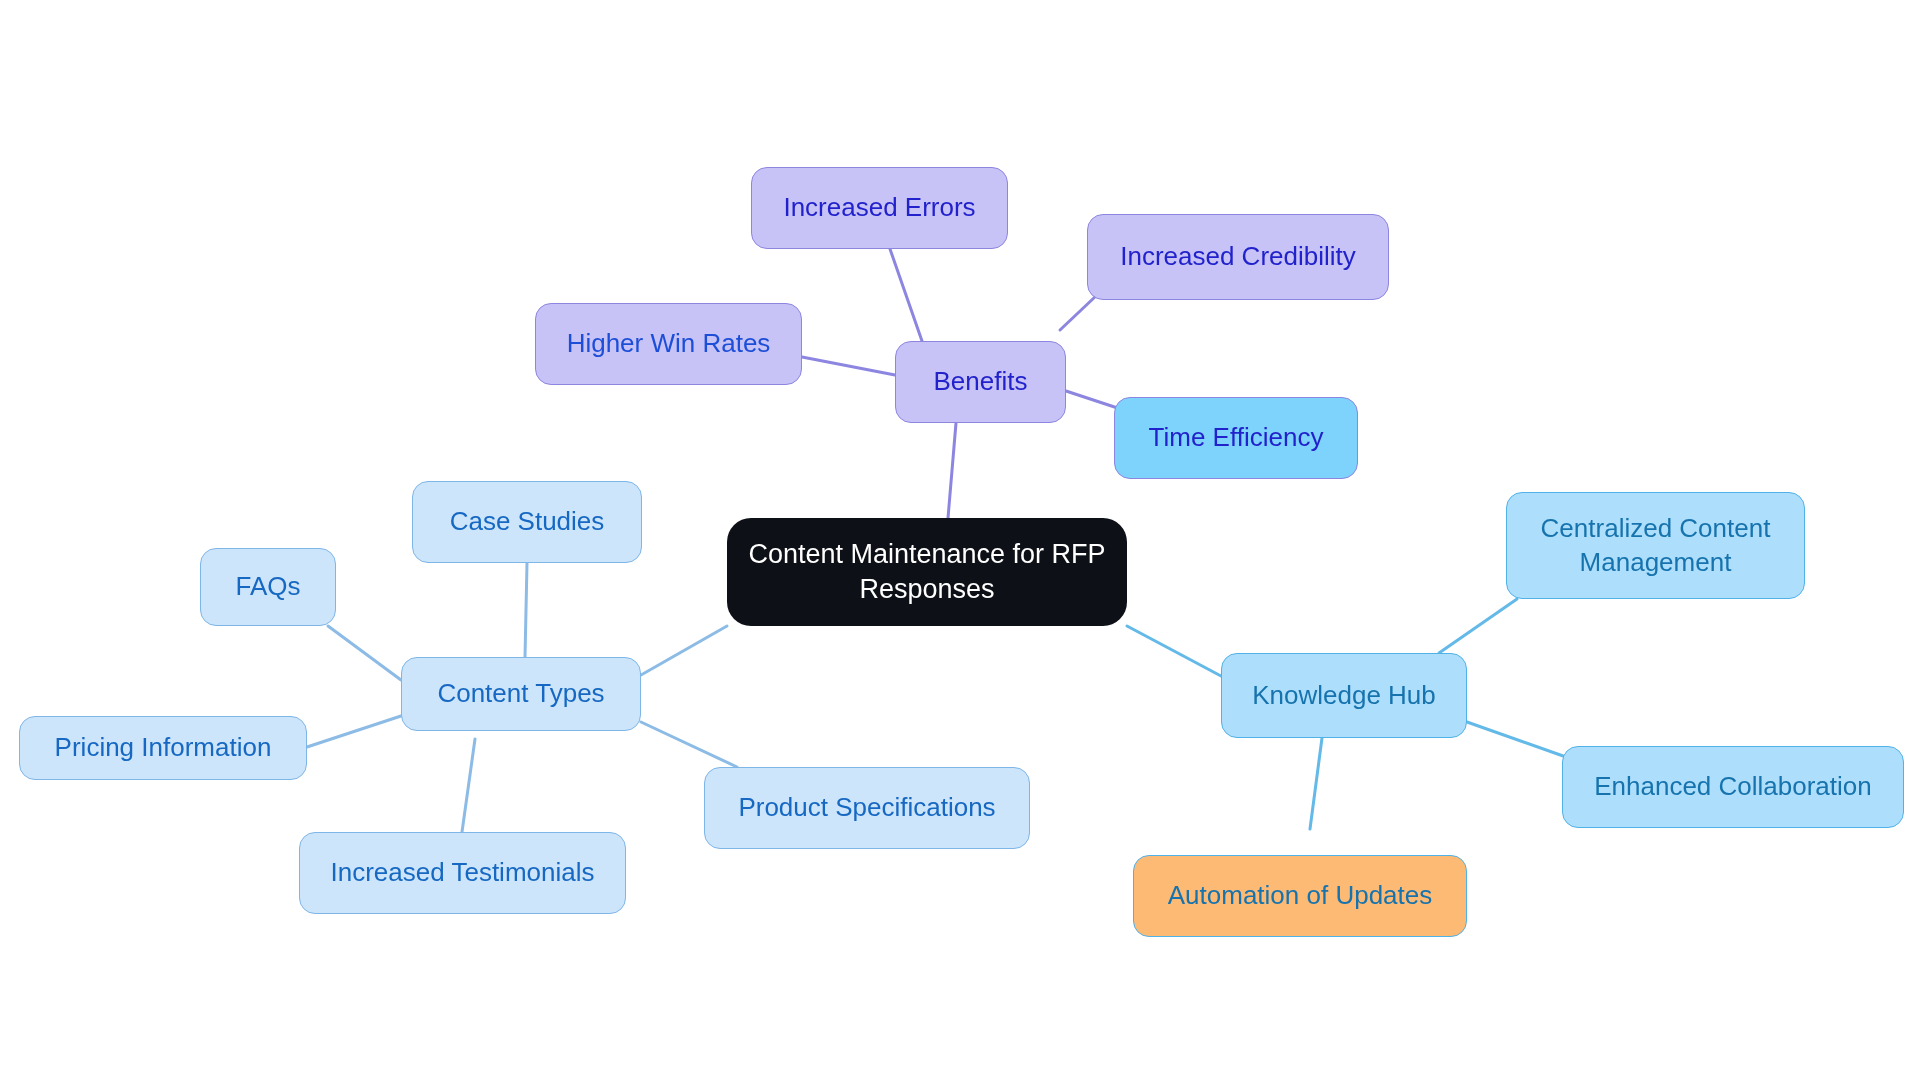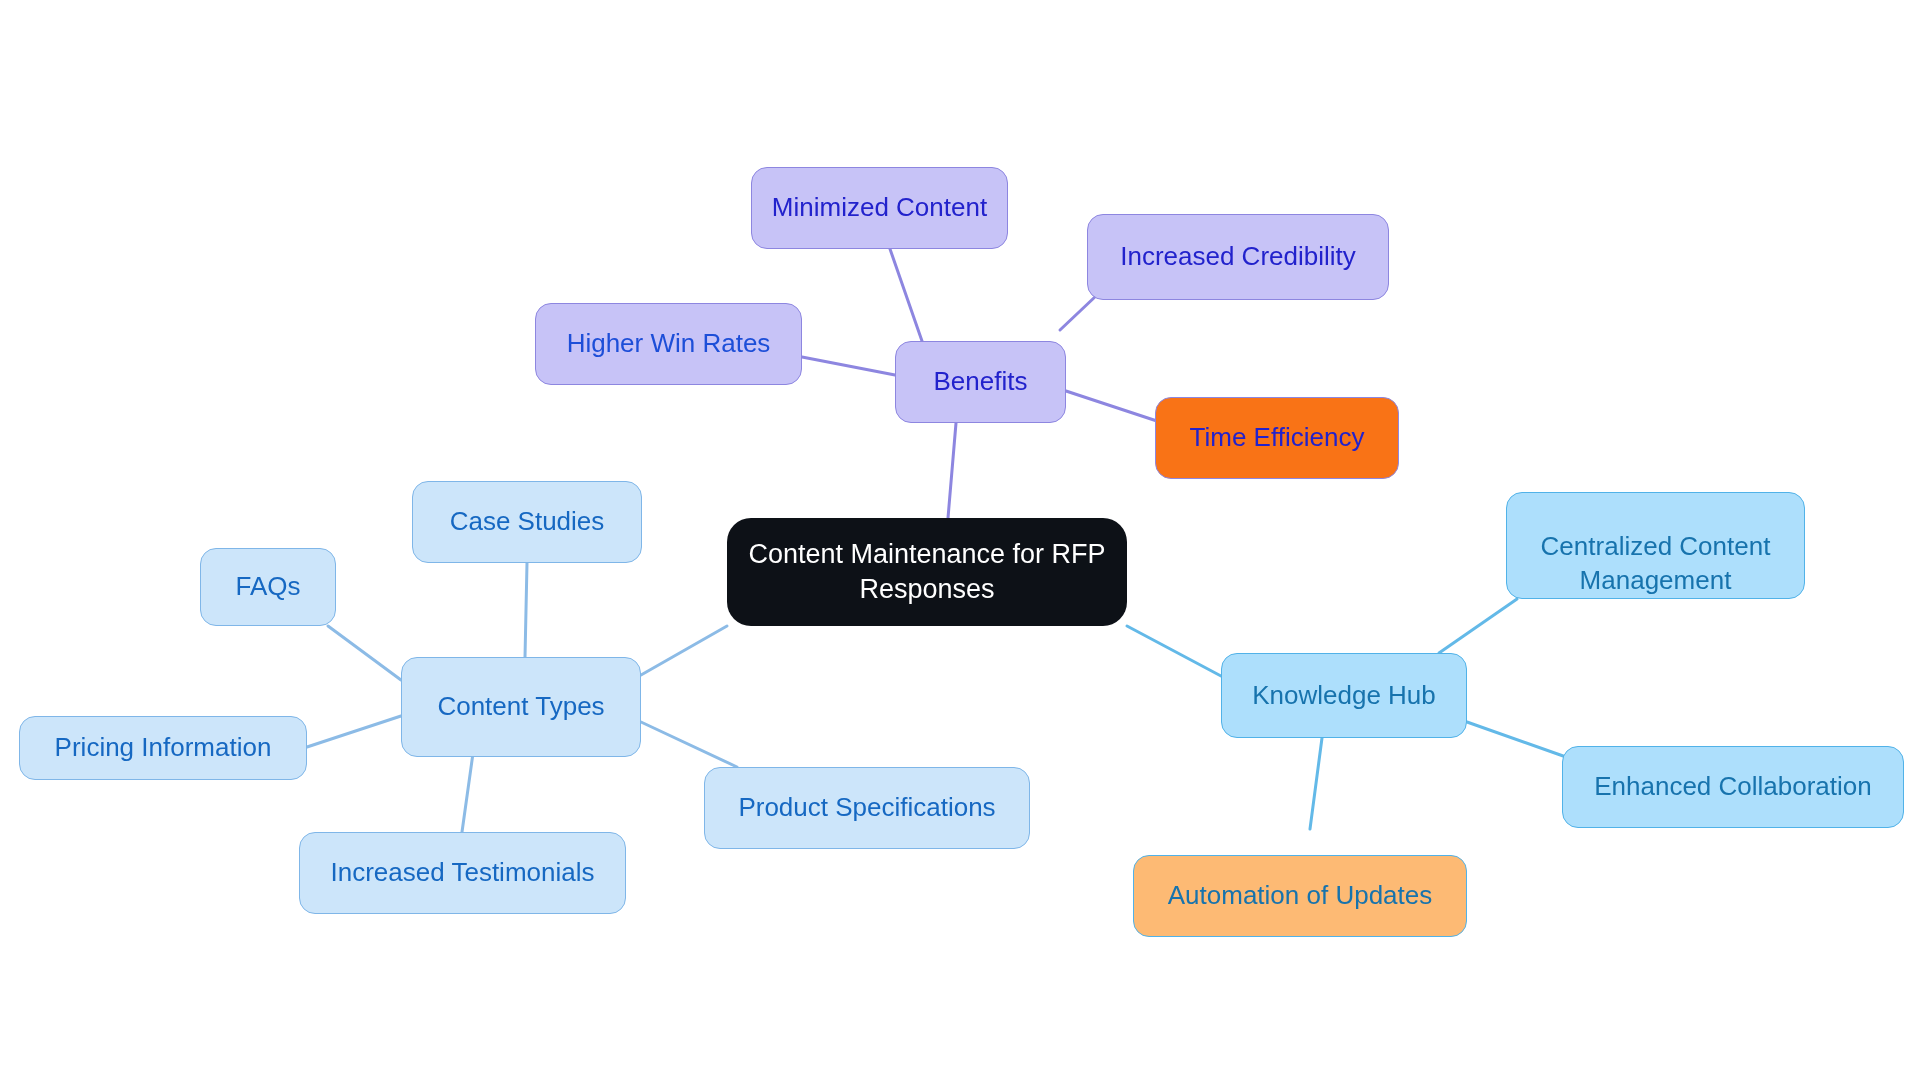--- a/index.html
+++ b/index.html
@@ -73,30 +73,30 @@
       <line x1="1127" y1="626" x2="1221" y2="676" stroke="#63b9e8" stroke-width="3" stroke-linecap="round"></line>
       <line x1="1439" y1="653" x2="1517" y2="599" stroke="#63b9e8" stroke-width="3" stroke-linecap="round"></line>
       <line x1="1467" y1="722" x2="1566" y2="757" stroke="#63b9e8" stroke-width="3" stroke-linecap="round"></line>
       <line x1="1322" y1="738" x2="1310" y2="829" stroke="#63b9e8" stroke-width="3" stroke-linecap="round"></line>
     </svg>
 
   <div id="node-layer">
       <div class="node root" style="left: 727px; top: 518px; width: 400px; height: 108px; background: rgb(13, 17, 23); border-color: rgb(13, 17, 23); color: rgb(255, 255, 255);"><span>Content Maintenance for RFP
 Responses</span></div>
       <div class="node branch" style="left: 895px; top: 341px; width: 171px; height: 82px; background: rgb(199, 195, 247); border-color: rgb(141, 134, 224); color: rgb(34, 34, 204); text-align: center;"><span>Benefits</span></div>
-      <div class="node leaf" style="left: 751px; top: 167px; width: 257px; height: 82px; background: rgb(199, 195, 247); border-color: rgb(141, 134, 224); color: rgb(34, 34, 204);"><span>Minimized Content</span></div>
+      <div class="node leaf" style="left: 751px; top: 167px; width: 257px; height: 82px; background: rgb(199, 195, 247); border-color: rgb(141, 134, 224); color: rgb(34, 34, 204);"><span>Increased Errors</span></div>
       <div class="node leaf" style="left: 1087px; top: 214px; width: 302px; height: 86px; background: rgb(199, 195, 247); border-color: rgb(141, 134, 224); color: rgb(34, 34, 204);"><span>Increased Credibility</span></div>
       <div class="node leaf" style="left: 535px; top: 303px; width: 267px; height: 82px; background: rgb(199, 195, 247); border-color: rgb(141, 134, 224); color: #1d4ed8;"><span>Higher Win Rates</span></div>
-      <div class="node leaf" style="left: 1155px; top: 397px; width: 244px; height: 82px; background: #f97316; border-color: rgb(141, 134, 224); color: rgb(34, 34, 204);"><span>Time Efficiency</span></div>
-      <div class="node branch" style="left: 401px; top: 657px; width: 240px; height: 100px; background: rgb(204, 229, 250); border-color: rgb(127, 182, 232); color: rgb(22, 104, 194);"><span>Content Types</span></div>
+      <div class="node leaf" style="left: 1114px; top: 397px; width: 244px; height: 82px; background: #7dd3fc; border-color: rgb(141, 134, 224); color: rgb(34, 34, 204);"><span>Time Efficiency</span></div>
+      <div class="node branch" style="left: 401px; top: 657px; width: 240px; height: 74px; background: rgb(204, 229, 250); border-color: rgb(127, 182, 232); color: rgb(22, 104, 194);"><span>Content Types</span></div>
       <div class="node branch" style="left: 1221px; top: 653px; width: 246px; height: 85px; background: rgb(173, 223, 252); border-color: rgb(81, 178, 232); color: rgb(23, 115, 173); text-align: right;"><span>Knowledge Hub</span></div>
       <div class="node leaf" style="left: 200px; top: 548px; width: 136px; height: 78px; background: rgb(204, 229, 250); border-color: rgb(127, 182, 232); color: rgb(22, 104, 194);"><span>FAQs</span></div>
       <div class="node leaf" style="left: 412px; top: 481px; width: 230px; height: 82px; background: rgb(204, 229, 250); border-color: rgb(127, 182, 232); color: rgb(22, 104, 194);"><span>Case Studies</span></div>
       <div class="node leaf" style="left: 19px; top: 716px; width: 288px; height: 64px; background: rgb(204, 229, 250); border-color: rgb(127, 182, 232); color: rgb(22, 104, 194);"><span>Pricing Information</span></div>
       <div class="node leaf" style="left: 299px; top: 832px; width: 327px; height: 82px; background: rgb(204, 229, 250); border-color: rgb(127, 182, 232); color: rgb(22, 104, 194);"><span>Increased Testimonials</span></div>
       <div class="node leaf" style="left: 704px; top: 767px; width: 326px; height: 82px; background: rgb(204, 229, 250); border-color: rgb(127, 182, 232); color: rgb(22, 104, 194);"><span>Product Specifications</span></div>
-      <div class="node leaf" style="left: 1506px; top: 492px; width: 299px; height: 107px; background: rgb(173, 223, 252); border-color: rgb(81, 178, 232); color: rgb(23, 115, 173); align-items: flex-end;"><span>Centralized Content
+      <div class="node leaf" style="left: 1506px; top: 492px; width: 299px; height: 107px; background: rgb(173, 223, 252); border-color: rgb(81, 178, 232); color: rgb(23, 115, 173);"><span>Centralized Content
 Management</span></div>
       <div class="node leaf" style="left: 1562px; top: 746px; width: 342px; height: 82px; background: rgb(173, 223, 252); border-color: rgb(81, 178, 232); color: rgb(23, 115, 173);"><span>Enhanced Collaboration</span></div>
       <div class="node leaf" style="left: 1133px; top: 855px; width: 334px; height: 82px; background: #fdba74; border-color: rgb(81, 178, 232); color: rgb(23, 115, 173);"><span>Automation of Updates</span></div>
     </div>
 
 </div>
 
 </body></html>

